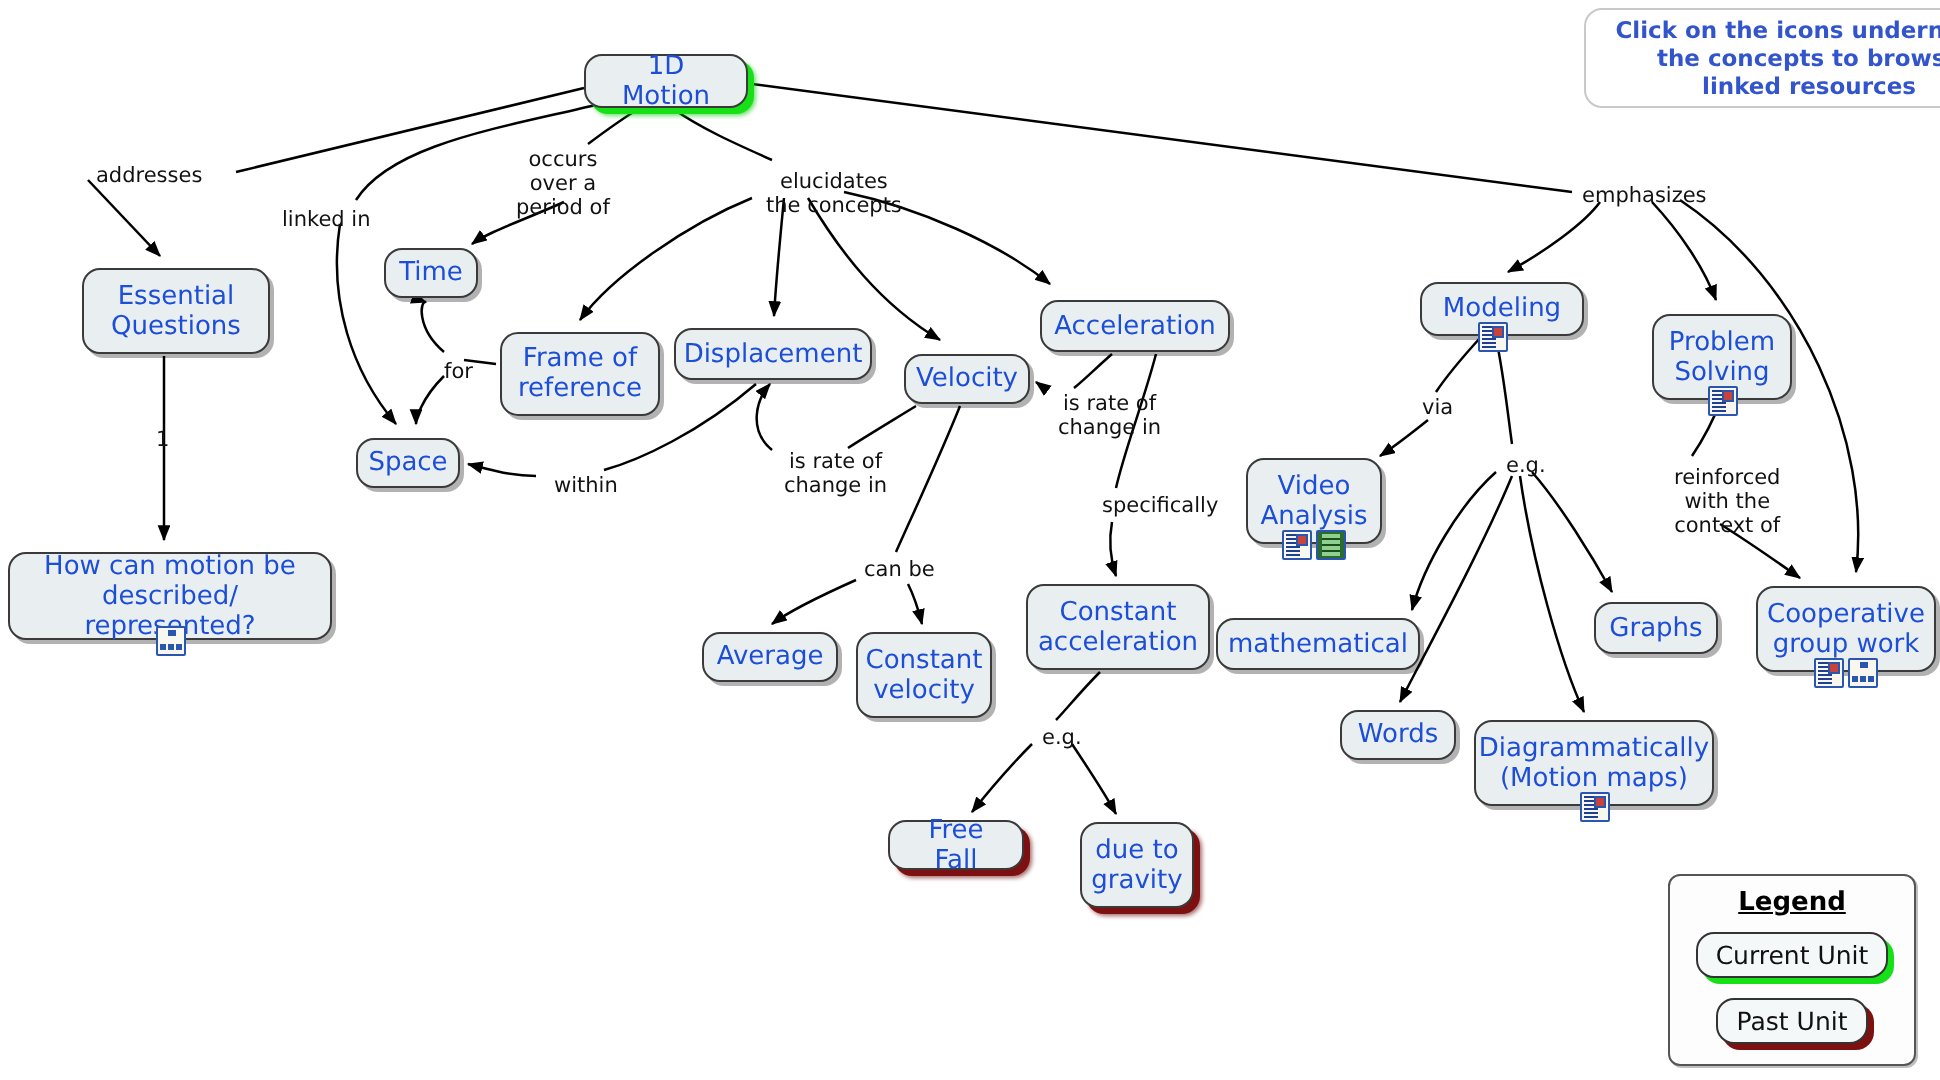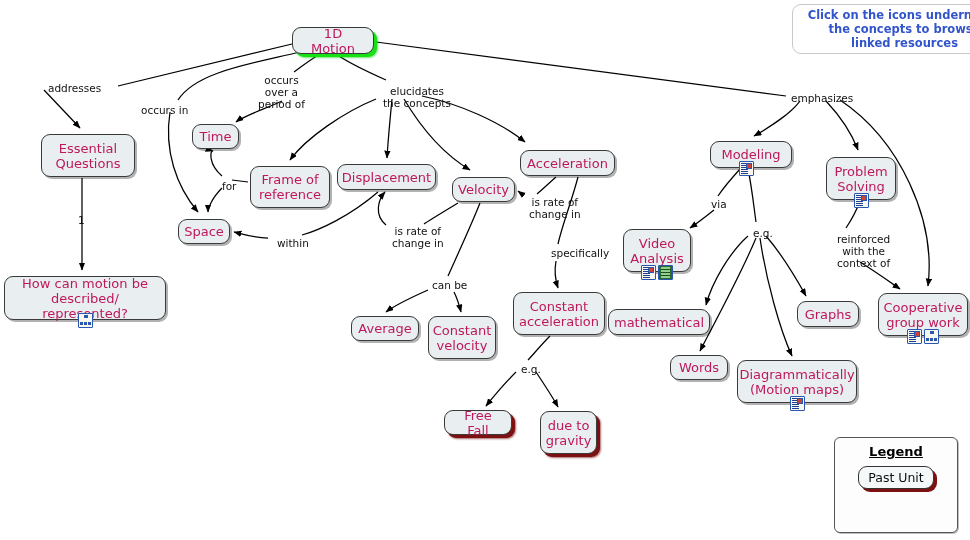--- a/index.html
+++ b/index.html
@@ -28,21 +28,21 @@
   .node {
     position: absolute;
     box-sizing: border-box;
     display: flex;
     align-items: center;
     justify-content: center;
     text-align: center;
     background: #e9eff1;
     border: 1px solid #3a3a3a;
     border-radius: 9px;
-    color: #be185d;
+    color: #1d4ed8;
     font-size: 13px;
     line-height: 15px;
     padding: 3px 7px;
     box-shadow: 2px 2px 0 rgba(0,0,0,0.30);
     z-index: 5;
   }
   .node.current {
     box-shadow: 3px 3px 0 #16e016, 4px 4px 2px rgba(0,200,0,0.55);
   }
   .node.past {
@@ -248,20 +248,23 @@
 
   <div id="instruction-box" class="plain-box" style="left:758px;top:4px;width:225px;height:50px;margin-left:34px;">
     <span class="node-label">Click on the icons underneath
 the concepts to browse
 linked resources</span>
   </div>
 
   <div id="legend-box" class="plain-box" style="left:834px;top:437px;width:124px;height:96px;">
     <div id="legend-title">Legend</div>
     <div class="legend-row">
+      <span class="legend-chip current">Current Unit</span>
+    </div>
+    <div class="legend-row">
       <span class="legend-chip past">Past Unit</span>
     </div>
   </div>
 
   <div id="nodes-layer">
       <div class="node current" style="left: 292px; top: 27px; width: 82px; height: 27px;">
         <span class="node-label">1D Motion</span>
       </div>
       <div class="node" style="left: 41px; top: 134px; width: 94px; height: 43px;">
         <span class="node-label">Essential
@@ -352,21 +355,21 @@
         <span class="node-label">Cooperative
 group work</span>
       </div>
       <div class="icon-tray" style="left: 907px; top: 329px;">
         <span class="ic ic-doc"></span>
         <span class="ic ic-map"></span>
       </div>
     </div>
   <div id="labels-layer">
       <div class="elabel" style="left: 48px; top: 82px;">addresses</div>
-      <div class="elabel" style="left: 141px; top: 104px;">occurs in</div>
+      <div class="elabel" style="left: 141px; top: 104px;">linked in</div>
       <div class="elabel" style="left: 258px; top: 74px;">occurs
 over a
 period of</div>
       <div class="elabel" style="left: 383px; top: 85px;">elucidates
 the concepts</div>
       <div class="elabel" style="left: 791px; top: 92px;">emphasizes</div>
       <div class="elabel" style="left: 222px; top: 180px;">for</div>
       <div class="elabel" style="left: 277px; top: 237px; text-align: right;">within</div>
       <div class="elabel" style="left: 392px; top: 225px;">is rate of
 change in</div>

